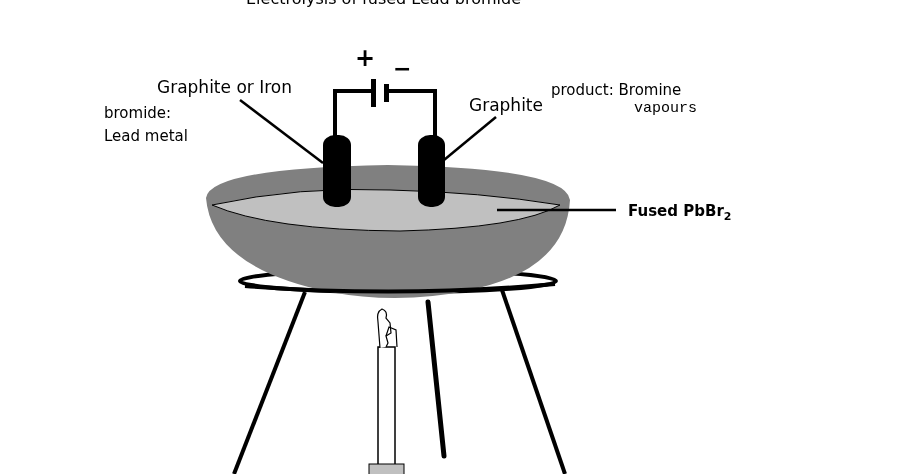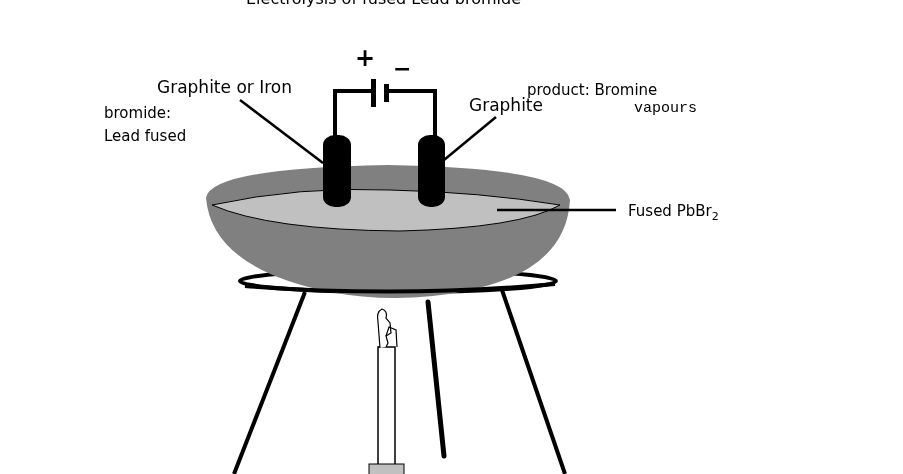--- a/index.html
+++ b/index.html
@@ -58,22 +58,22 @@
     </g>
   </svg>
 
   <div class="lbl title">Electrolysis of fused Lead bromide</div>
 
   <div class="sign" style="left:355px; top:44px; font-size:24px;">+</div>
   <div class="sign" style="left:393px; top:56px; font-size:22px;">−</div>
 
   <div class="lbl" style="left:157px; top:77px;">Graphite or Iron</div>
   <div class="lbl sm" style="left:104px; top:103px;">bromide:</div>
-  <div class="lbl sm" style="left:104px; top:126px;">Lead fused</div>
+  <div class="lbl sm" style="left:104px; top:126px;">Lead metal</div>
 
   <div class="lbl" style="left:469px; top:95px;">Graphite</div>
-  <div class="lbl sm" style="left:527px; top:80px;">product: Bromine</div>
+  <div class="lbl sm" style="left:551px; top:80px;">product: Bromine</div>
   <div class="lbl sm" style="left:634px; top:99px;font-family:Liberation Mono, monospace;">vapours</div>
 
-  <div class="lbl sm" style="left:628px; top:201px;">
+  <div class="lbl sm" style="left:628px; top:201px;font-weight:bold;">
     <span>Fused PbBr</span><sub style="font-size:11px;">2</sub>
   </div>
 </div>
 
 </body></html>

